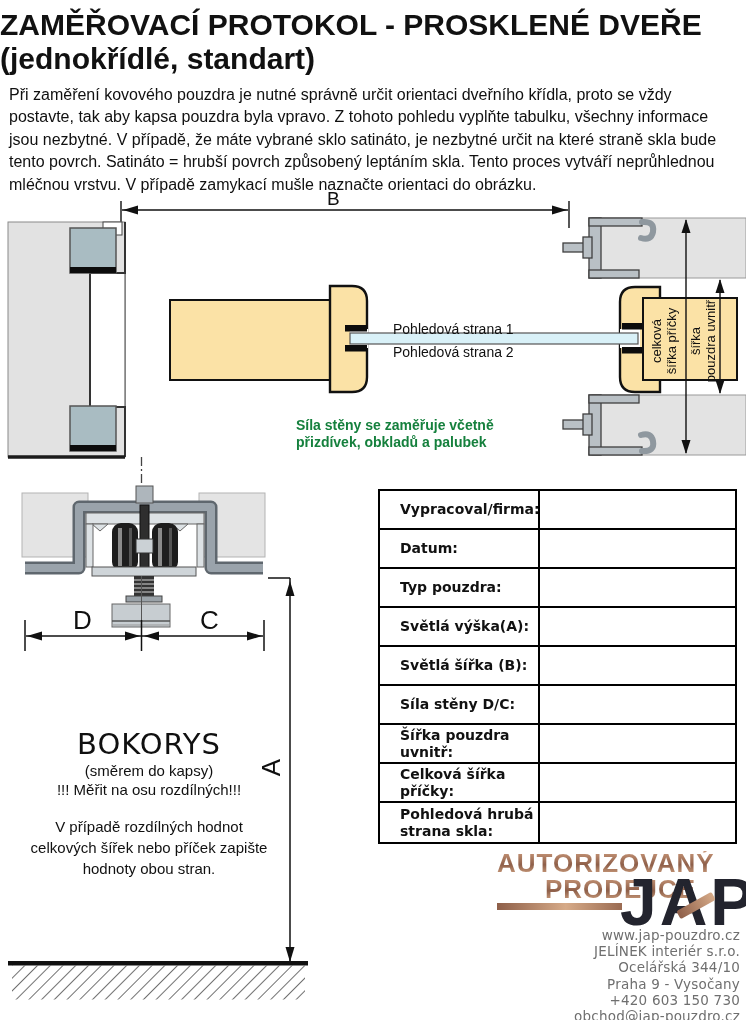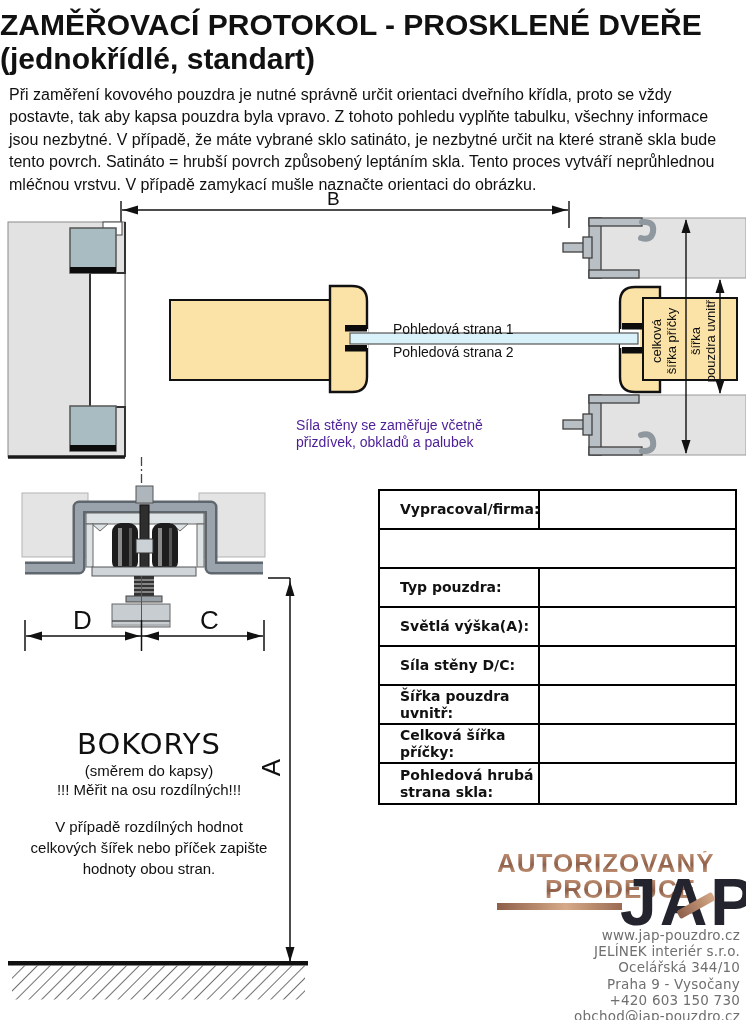--- a/index.html
+++ b/index.html
@@ -5,21 +5,21 @@
   html,body{margin:0;padding:0;background:#fff;}
   .page{position:relative;width:746px;height:1020px;background:#fff;overflow:hidden;
         font-family:"Liberation Sans",sans-serif;color:#111;}
   .abs{position:absolute;}
   .title{top:8px;left:0;width:746px;text-align:left;
          font-family:"Liberation Sans",sans-serif;font-weight:bold;font-size:30px;line-height:34px;}
   .intro{top:84px;left:9px;width:730px;font-size:16px;line-height:22.4px;color:#101010;}
   .diag-label{font-size:14px;color:#101010;}
   .dim-letter{font-size:19px;color:#101010;}
   .dim-letter-big{font-size:26px;color:#101010;}
-  .red-note{font-size:14px;line-height:16.5px;color:#4c1d95;}
+  .red-note{font-size:14px;line-height:16.5px;color:#15803d;font-weight:bold;}
   .vlabel{transform:rotate(-90deg);text-align:center;font-size:13px;line-height:15px;color:#101010;}
   .rot{transform:rotate(-90deg);}
   .bokorys-block{left:8px;top:727px;width:282px;text-align:center;color:#101010;}
   .bokorys-title{font-family:"DejaVu Sans",sans-serif;font-size:29px;line-height:34px;font-weight:400;letter-spacing:1px;}
   .bokorys-sub{font-size:15px;line-height:19px;}
   .bokorys-note{font-size:15px;line-height:21px;margin-top:17px;}
   .form-table{left:378px;top:489px;width:359px;border:2px solid #000;box-sizing:border-box;
               font-family:"DejaVu Sans",sans-serif;}
   .ft-row{display:flex;height:39px;border-bottom:2px solid #000;box-sizing:border-box;}
   .ft-row:last-child{border-bottom:none;}
@@ -229,28 +229,33 @@
       <div>hodnoty obou stran.</div>
     </div>
   </div>
 
   <div class="abs form-table">
     <div class="ft-row">
       <div class="ft-label">Vypracoval/firma:</div>
       <div class="ft-value"></div>
     </div>
     <div class="ft-row">
+      <div class="ft-label">Datum:</div>
       <div class="ft-value"></div>
     </div>
     <div class="ft-row">
       <div class="ft-label">Typ pouzdra:</div>
       <div class="ft-value"></div>
     </div>
     <div class="ft-row">
       <div class="ft-label">Světlá výška(A):</div>
+      <div class="ft-value"></div>
+    </div>
+    <div class="ft-row">
+      <div class="ft-label">Světlá šířka (B):</div>
       <div class="ft-value"></div>
     </div>
     <div class="ft-row">
       <div class="ft-label">Síla stěny D/C:</div>
       <div class="ft-value"></div>
     </div>
     <div class="ft-row">
       <div class="ft-label">Šířka pouzdra uvnitř:</div>
       <div class="ft-value"></div>
     </div>

